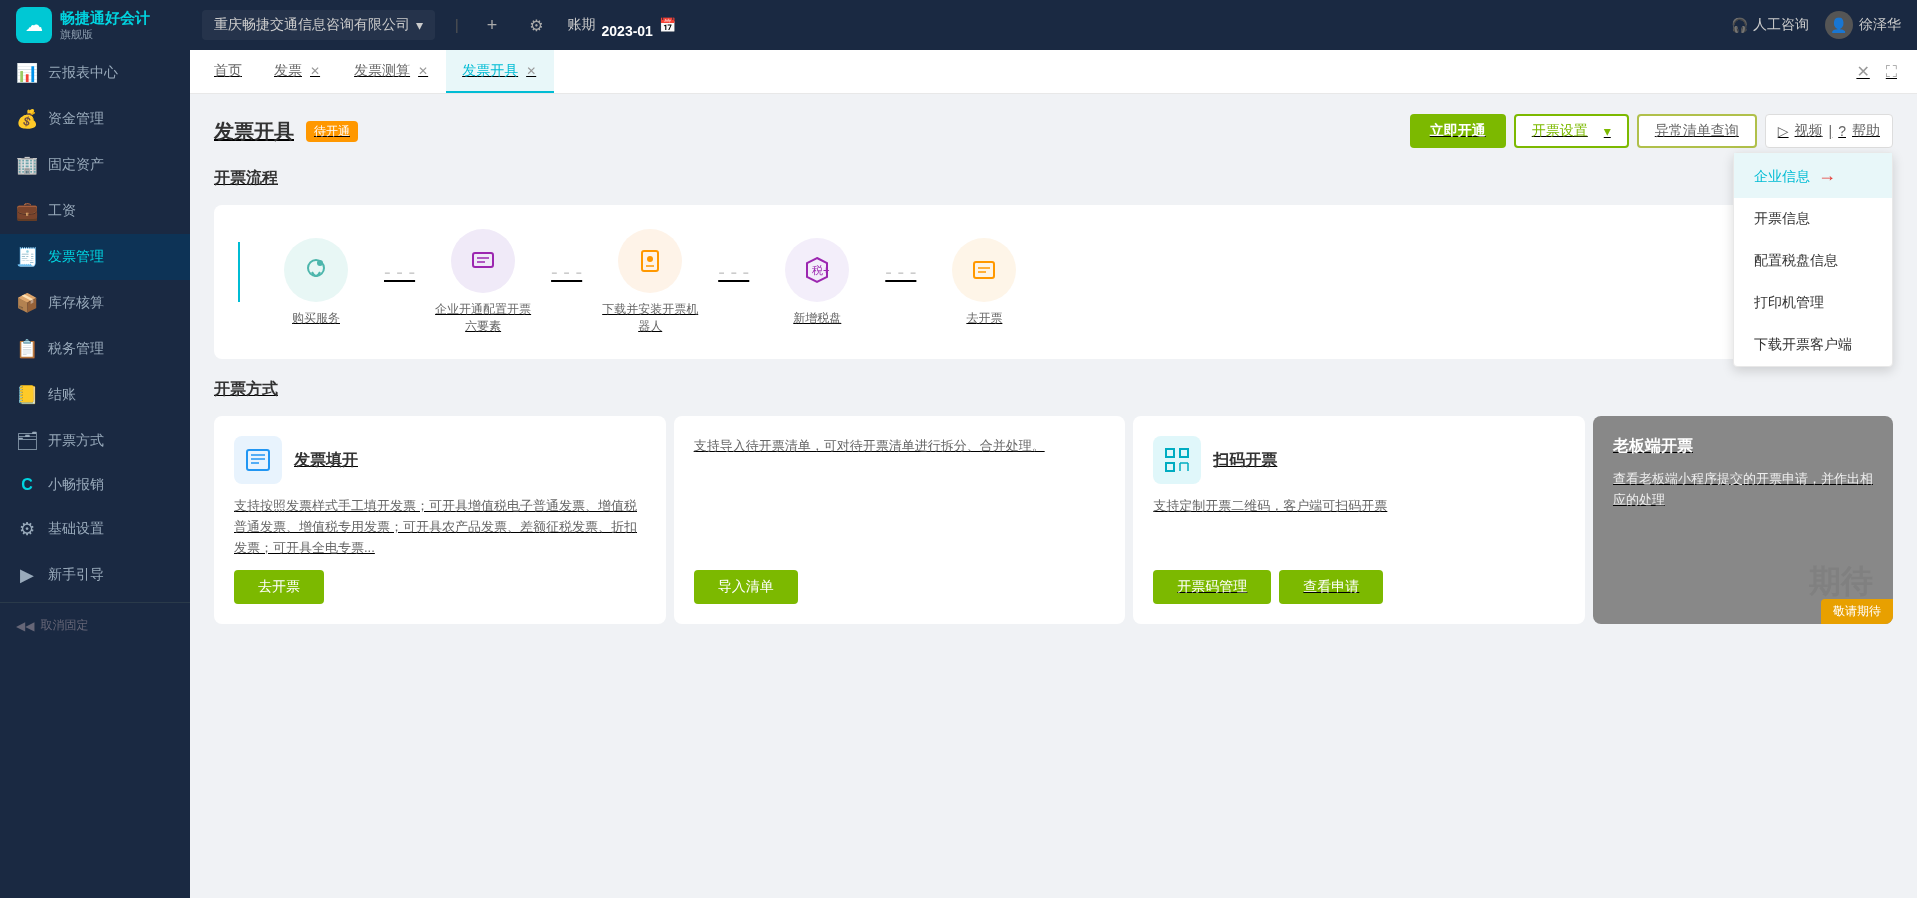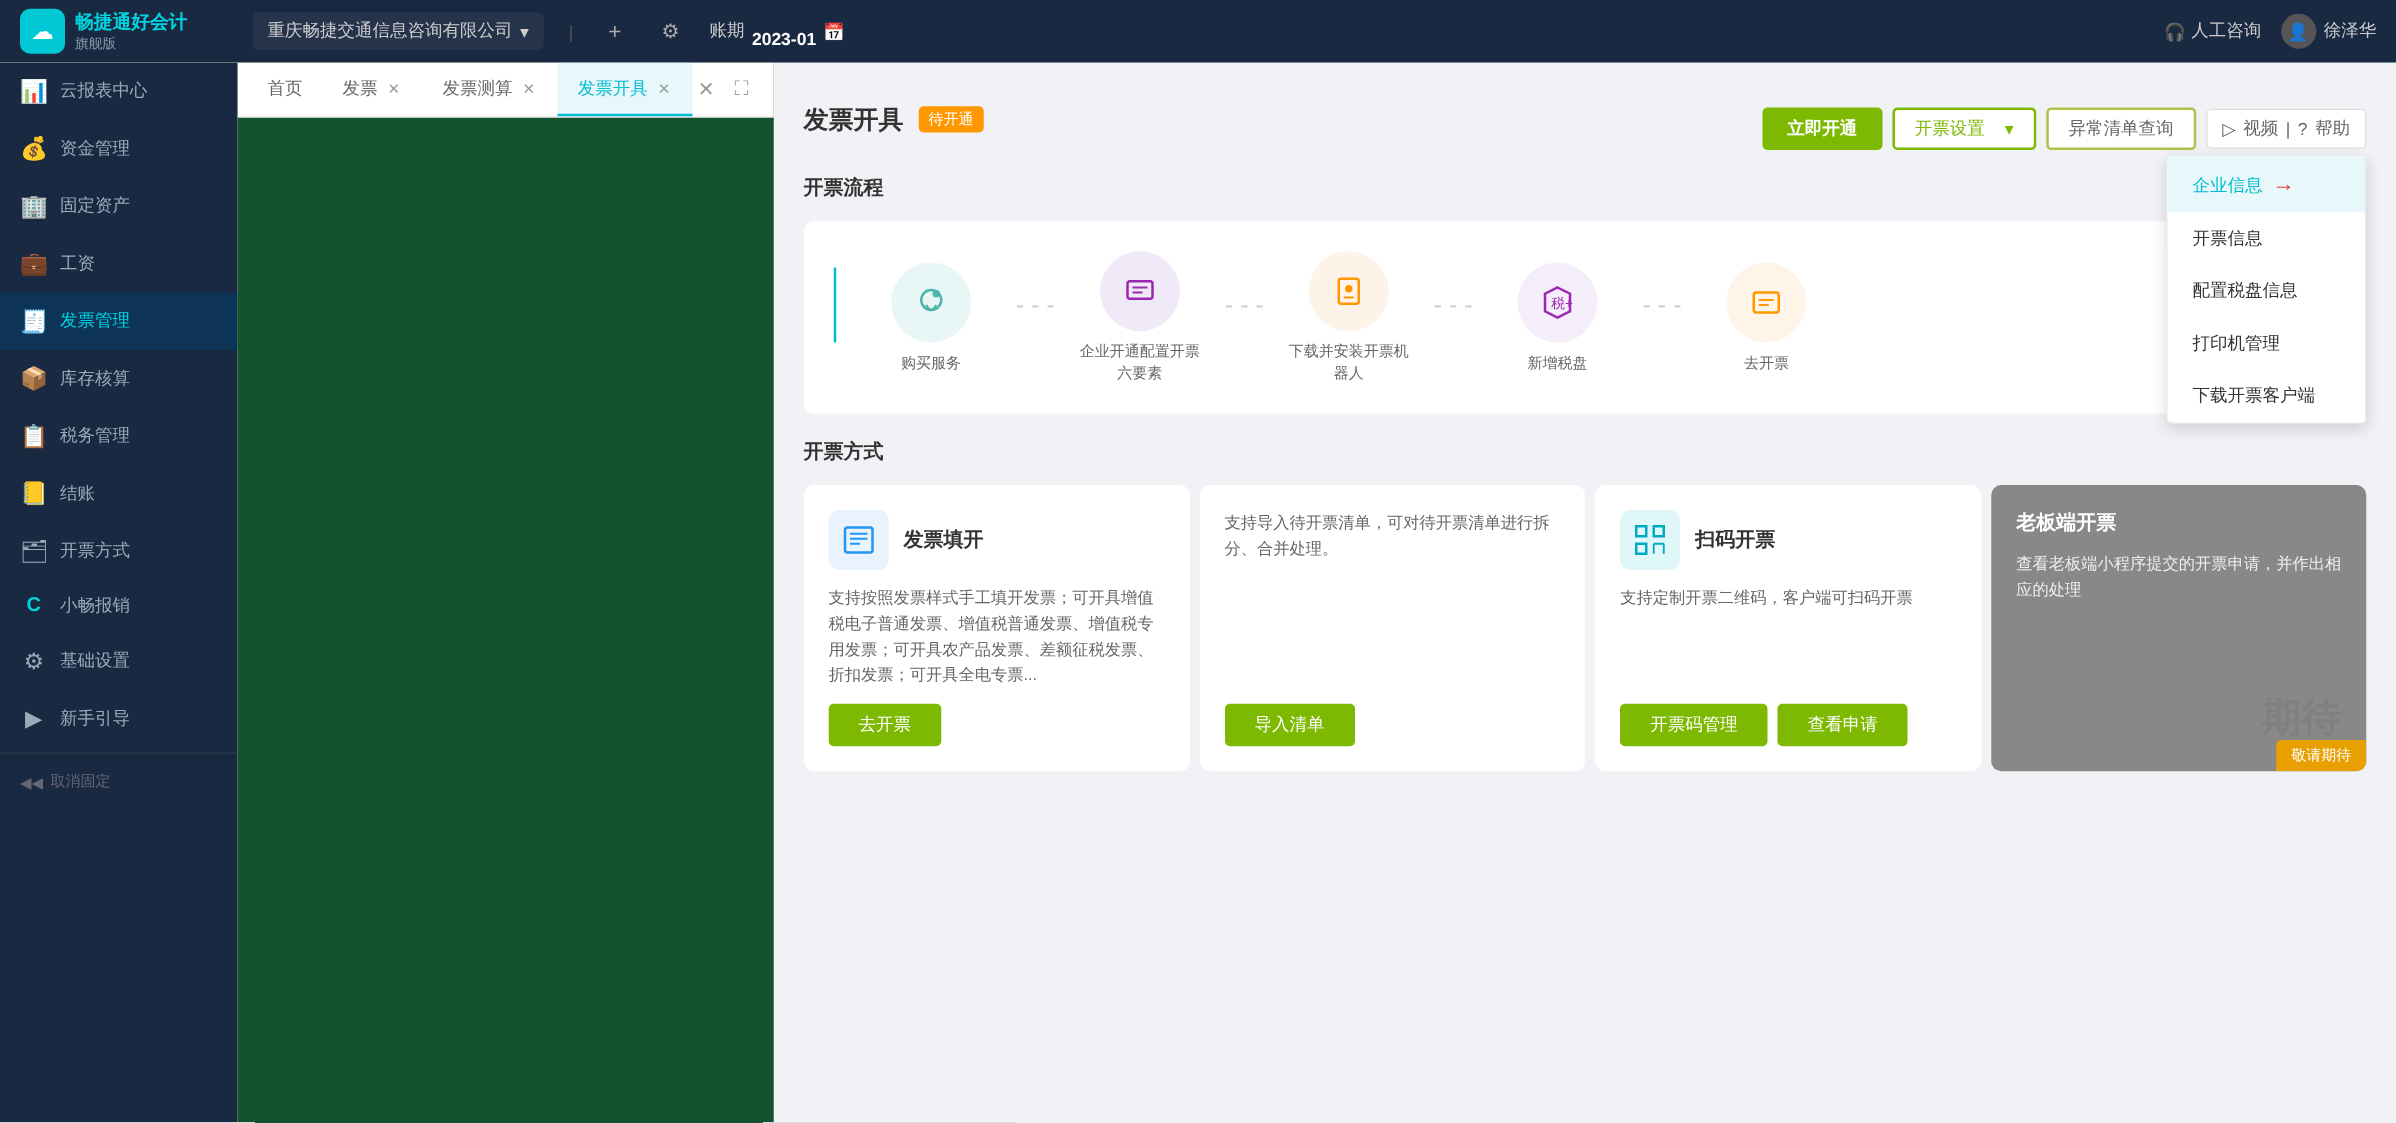--- a/index.html
+++ b/index.html
@@ -3,21 +3,21 @@
   <meta charset="utf-8">
   <style>
     * { box-sizing: border-box; margin: 0; padding: 0; }
     body { font-family: 'Microsoft YaHei', sans-serif; font-size: 14px; background: #f0f2f5; overflow: hidden; }
 
     
     .app-container { display: flex; flex-direction: column; height: 898px; width: 1917px; }
     .top-bar { height: 50px; background: #1a2942; display: flex; align-items: center; padding: 0 16px; gap: 16px; flex-shrink: 0; }
     .main-area { display: flex; flex: 1; overflow: hidden; }
     .sidebar { width: 190px; background: #1a2942; flex-shrink: 0; display: flex; flex-direction: column; }
-    .content-area { flex: 1; display: flex; flex-direction: row; overflow: hidden; background: #14532d; }
+    .content-area { flex: 1; display: flex; flex-direction: column; overflow: hidden; background: #be185d; text-decoration: underline; }
 
     
     .logo-area { display: flex; align-items: center; gap: 8px; color: white; width: 170px; flex-shrink: 0; }
     .logo-icon { width: 36px; height: 36px; background: #00c8d4; border-radius: 8px; display: flex; align-items: center; justify-content: center; color: white; font-size: 18px; }
     .logo-text { color: #00d4e0; font-size: 15px; font-weight: bold; line-height: 1.2; }
     .logo-sub { color: #8899aa; font-size: 11px; }
     .company-selector { display: flex; align-items: center; gap: 6px; color: #ccc; cursor: pointer; padding: 6px 12px; border-radius: 4px; background: rgba(255,255,255,0.05); }
     .top-divider { color: #555; margin: 0 4px; }
     .add-btn { color: #aaa; cursor: pointer; font-size: 18px; padding: 4px 8px; }
     .settings-btn { color: #aaa; cursor: pointer; font-size: 16px; padding: 4px 8px; }
@@ -46,21 +46,21 @@
     .sidebar-item .label { font-size: 14px; }
     .sidebar-collapse { padding: 10px 16px; color: #667; font-size: 12px; display: flex; align-items: center; gap: 6px; cursor: pointer; }
     .sidebar-divider { height: 1px; background: #2a3a4a; margin: 4px 0; }
 
     
     .page-content { flex: 1; overflow-y: auto; padding: 20px 24px; background: #f0f2f5; }
     .page-header { display: flex; align-items: center; justify-content: space-between; margin-bottom: 20px; }
     .page-title-area { display: flex; align-items: center; gap: 12px; }
     .page-title { font-size: 20px; font-weight: bold; color: #333; }
     .status-badge { background: #ff9800; color: white; font-size: 12px; padding: 2px 8px; border-radius: 4px; }
-    .header-actions { display: flex; align-items: center; gap: 8px; position: relative; margin-top: 16px; }
+    .header-actions { display: flex; gap: 8px; position: relative; }
     .btn-primary { background: #7cb900; color: white; border: none; padding: 8px 20px; border-radius: 4px; cursor: pointer; font-size: 14px; font-weight: bold; }
     .btn-outline { background: white; color: #7cb900; border: 2px solid #7cb900; padding: 6px 16px; border-radius: 4px; cursor: pointer; font-size: 14px; display: flex; align-items: center; gap: 16px; }
     .btn-outline-gray { background: white; color: #666; border: 2px solid #b0c04a; padding: 6px 16px; border-radius: 4px; cursor: pointer; font-size: 14px; display: flex; align-items: center; gap: 4px; }
     .btn-video { background: white; color: #666; border: 1px solid #ddd; padding: 6px 12px; border-radius: 4px; cursor: pointer; font-size: 14px; display: flex; align-items: center; gap: 6px; }
 
     
     .section-title { font-size: 16px; font-weight: bold; color: #333; margin-bottom: 16px; }
     .process-flow { background: white; border-radius: 8px; padding: 24px; margin-bottom: 20px; display: flex; align-items: center; gap: 0; }
     .process-step { display: flex; flex-direction: column; align-items: center; gap: 8px; min-width: 120px; }
     .process-step .step-icon { width: 64px; height: 64px; border-radius: 50%; display: flex; align-items: center; justify-content: center; font-size: 28px; }

